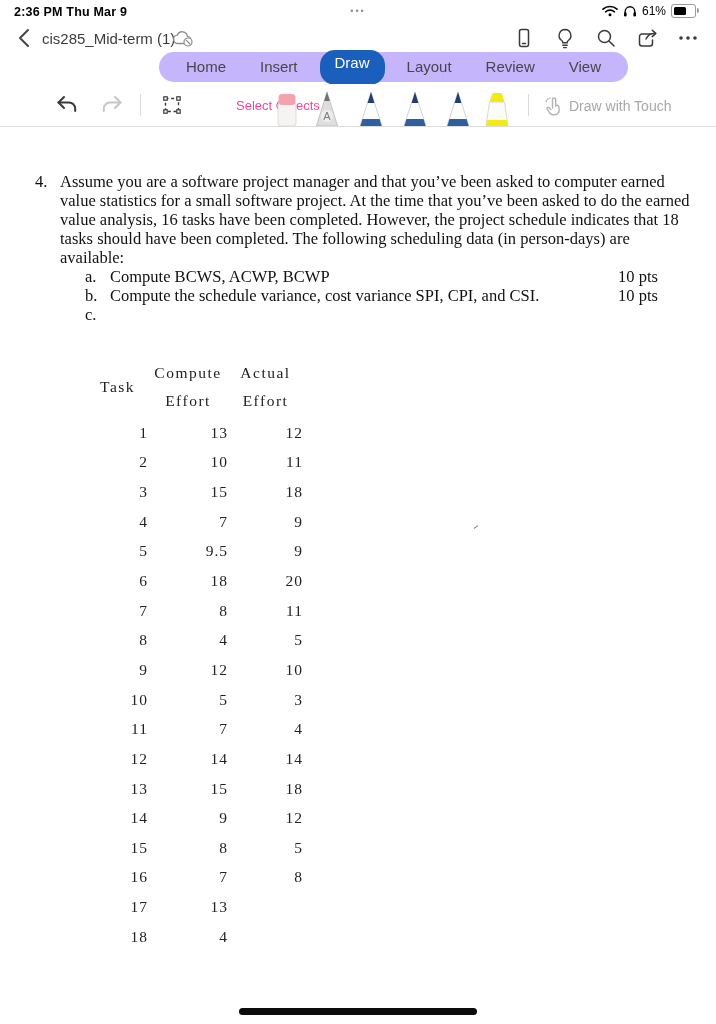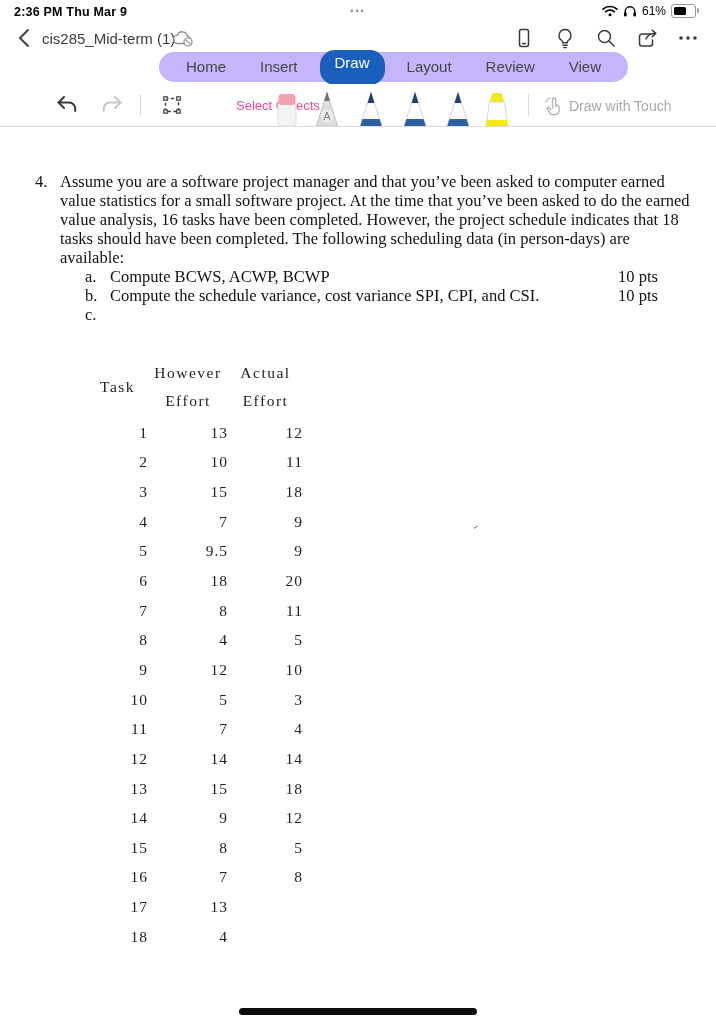--- a/index.html
+++ b/index.html
@@ -244,21 +244,21 @@
       <span class="pts">10 pts</span>
     </div>
     <div class="sub">
       <span class="lbl">c.</span>
     </div>
   </div>
 
   <div class="t-head">
     <div class="h1">Task</div>
     <div class="h2">
-      <div>However</div>
+      <div>Compute</div>
       <div>Effort</div>
     </div>
     <div class="h2">
       <div>Actual</div>
       <div>Effort</div>
     </div>
   </div>
 
   <div class="t-rows">
     <div class="t-row">

